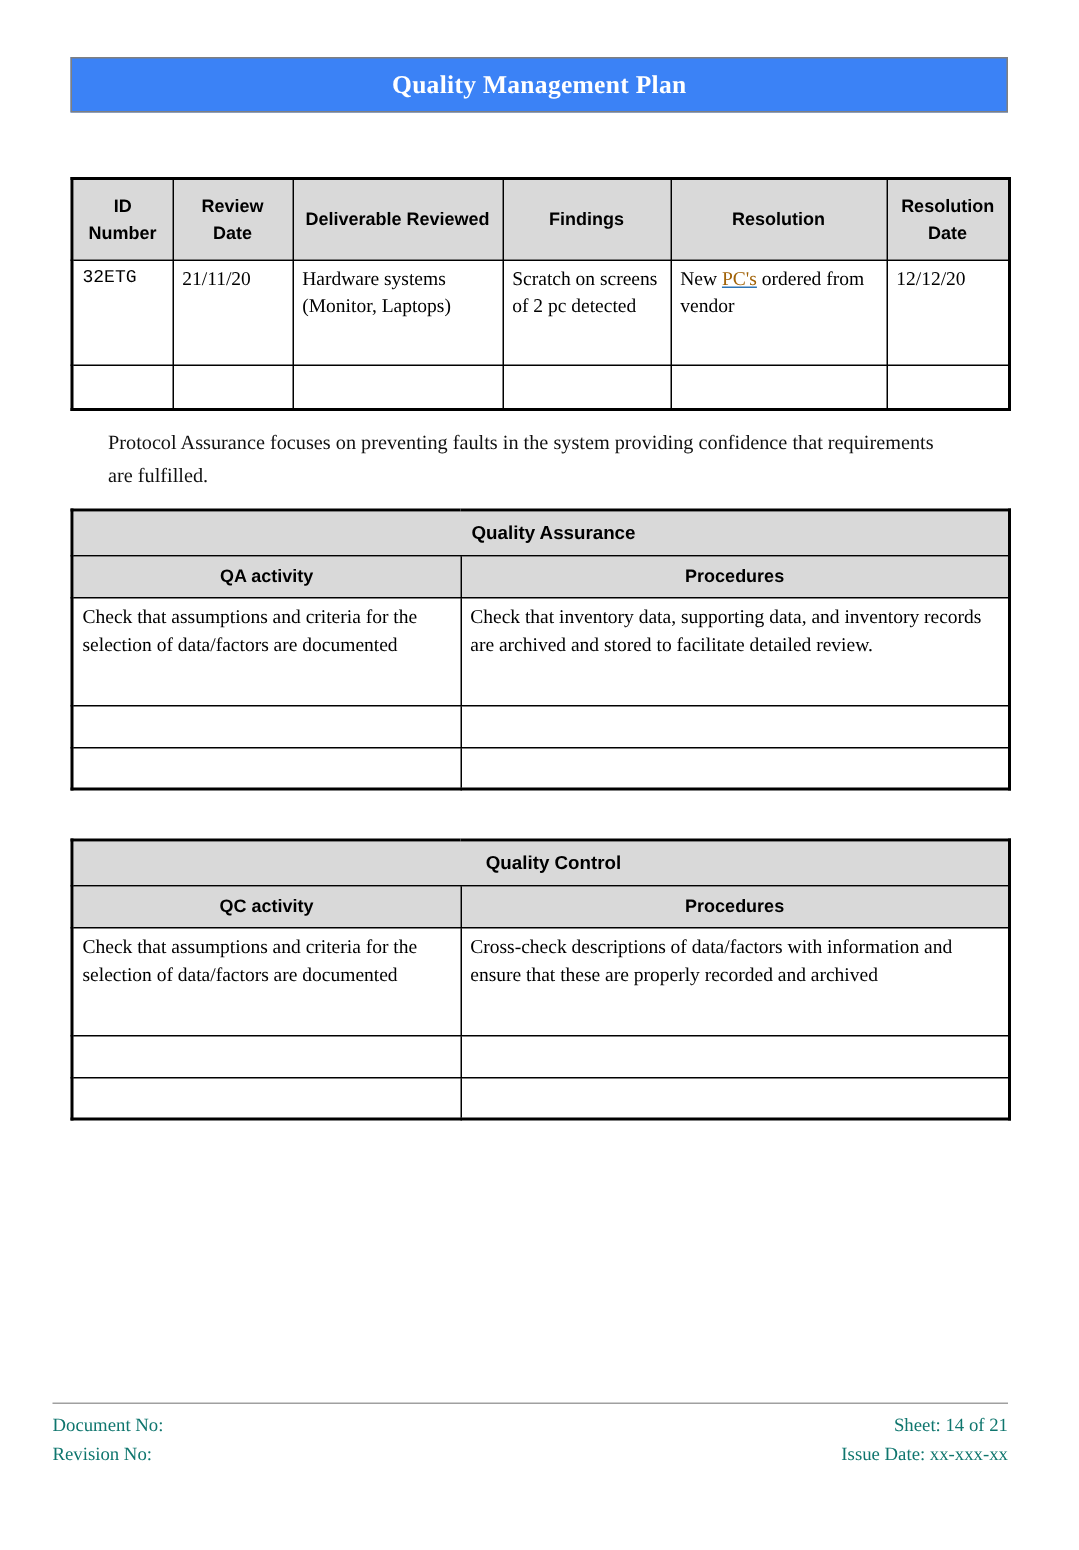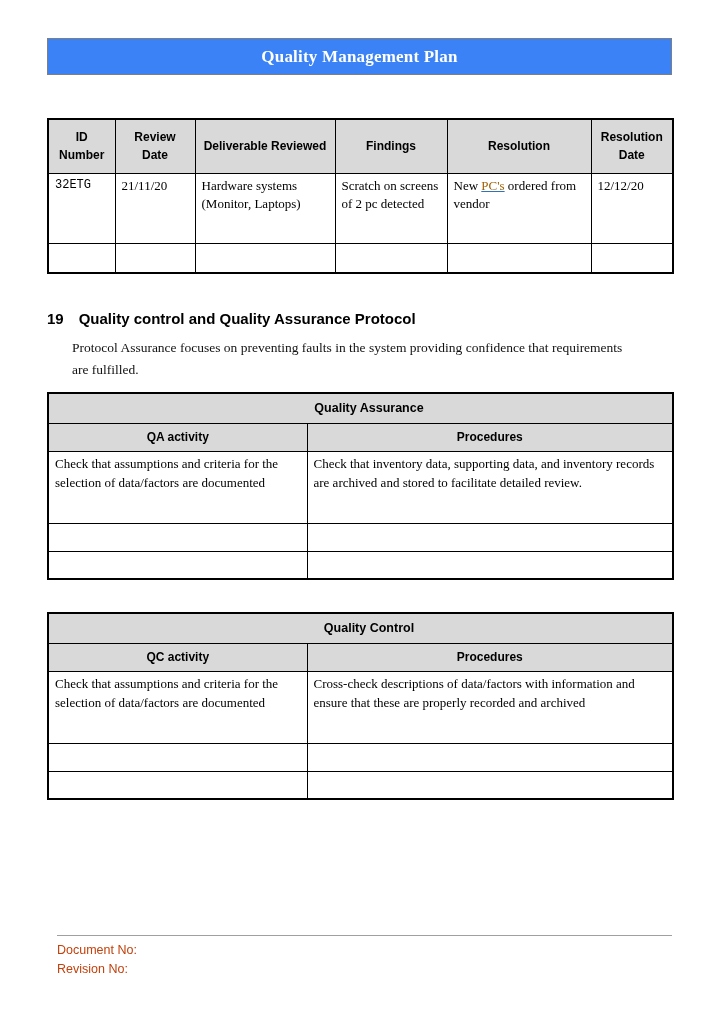--- a/index.html
+++ b/index.html
@@ -101,29 +101,29 @@
   .proto-table tr.title-row { height: 30px; }
   .proto-table tr.head-row { height: 28px; padding-left: 21px; }
   .proto-table tr.data-row { height: 72px; }
   .proto-table tr.empty-row { height: 28px; }
   .proto-table th.title-cell { font-size: 12.5px; padding-left: 23px; }
 
   
   .footer {
     position: absolute;
     top: 935px;
-    left: 57px;
+    left: 35px;
     right: 47px;
     border-top: 1px solid #a0a0a0;
     padding-top: 5px;
     display: flex;
     justify-content: space-between;
-    font-family: Liberation Sans, sans-serif;
+    font-family: Liberation Serif, serif;
     font-size: 12.5px;
-    color: #c2410c;
+    color: #0f766e;
     line-height: 1.5;
   }
   .footer .right { text-align: right; }
 </style>
 </head>
 <body>
 
 <div class="page">
   <div class="content">
 
@@ -161,24 +161,20 @@
           <td></td>
           <td></td>
           <td></td>
           <td></td>
           <td></td>
           <td></td>
         </tr>
       </tbody>
     </table>
 
-    <div class="section-heading">
-      <span>19</span>
-      <span>Quality control and Quality Assurance Protocol</span>
-    </div>
 
     <p class="para para1">Protocol Assurance focuses on preventing faults in the system providing confidence that requirements are fulfilled.</p>
 
     <table class="proto-table qa">
       <colgroup>
           <col style="width:259px">
           <col style="width:366px">
         </colgroup>
       <tbody>
         <tr class="title-row">
@@ -231,14 +227,18 @@
       </tbody>
     </table>
 
   </div>
 
   <div class="footer">
     <div class="left">
       <div>Document No:</div>
       <div>Revision No:</div>
     </div>
+    <div class="right">
+      <div>Sheet: 14 of 21</div>
+      <div>Issue Date: xx-xxx-xx</div>
+    </div>
   </div>
 </div>
 
 </body></html>

